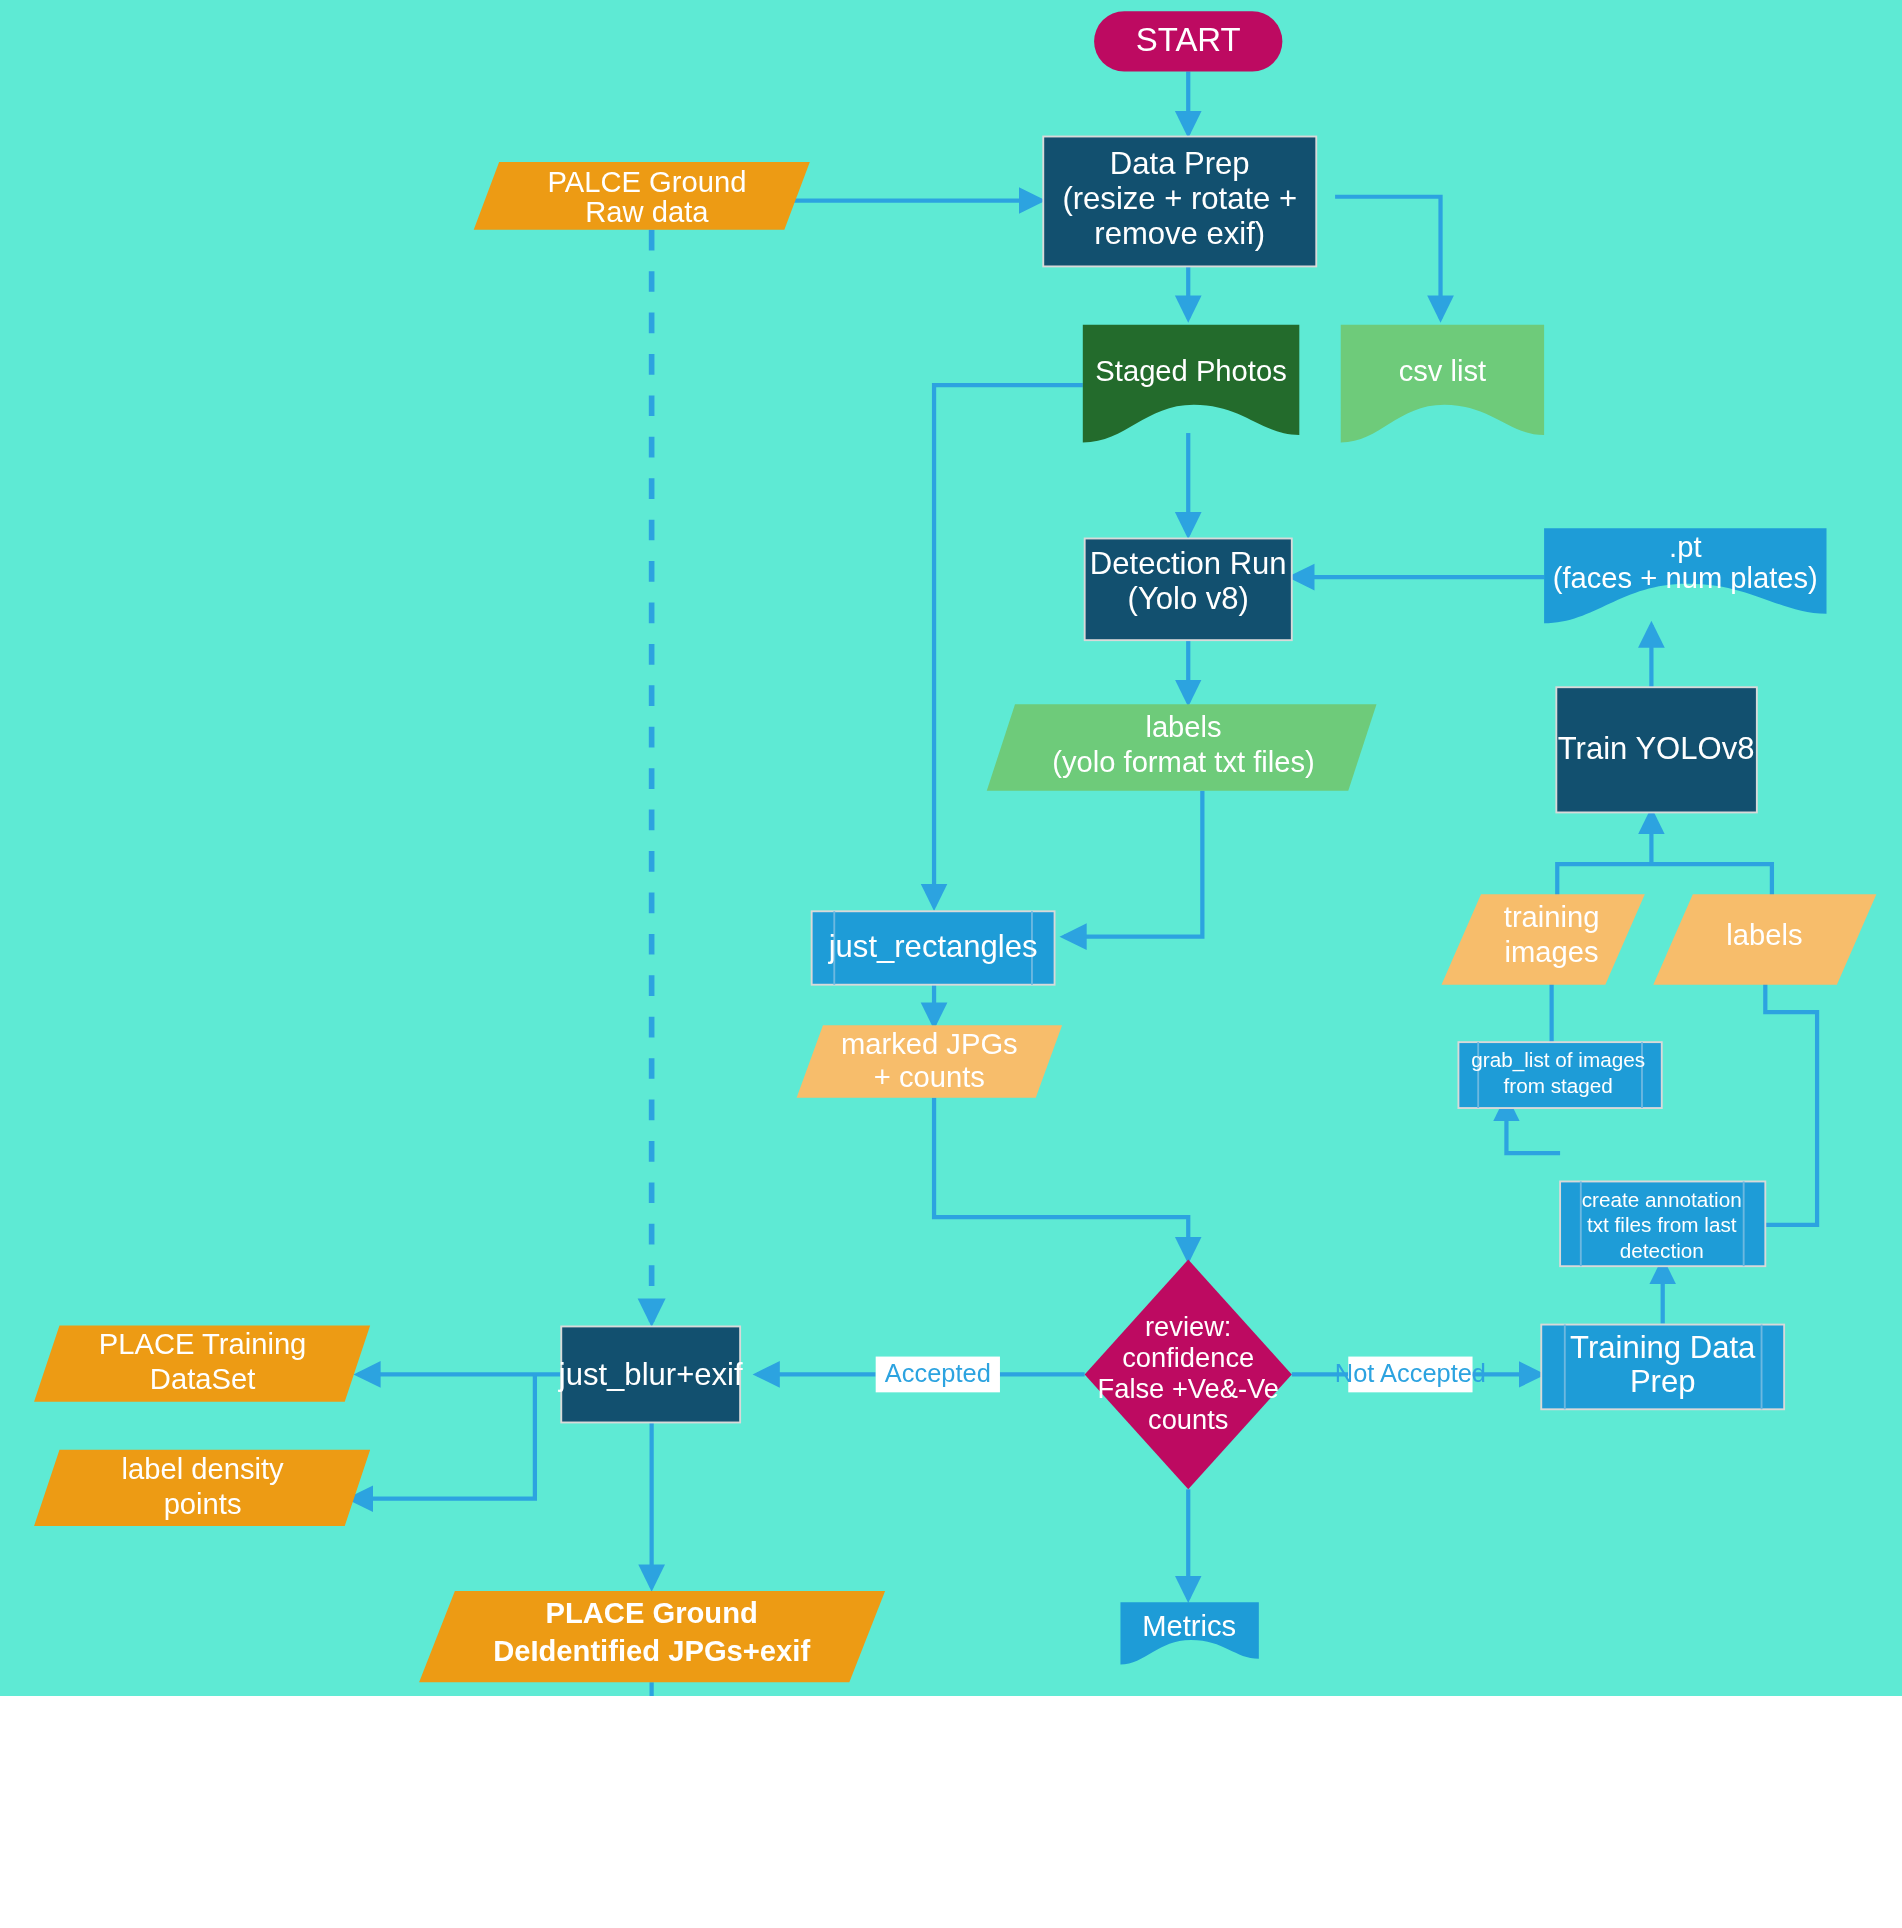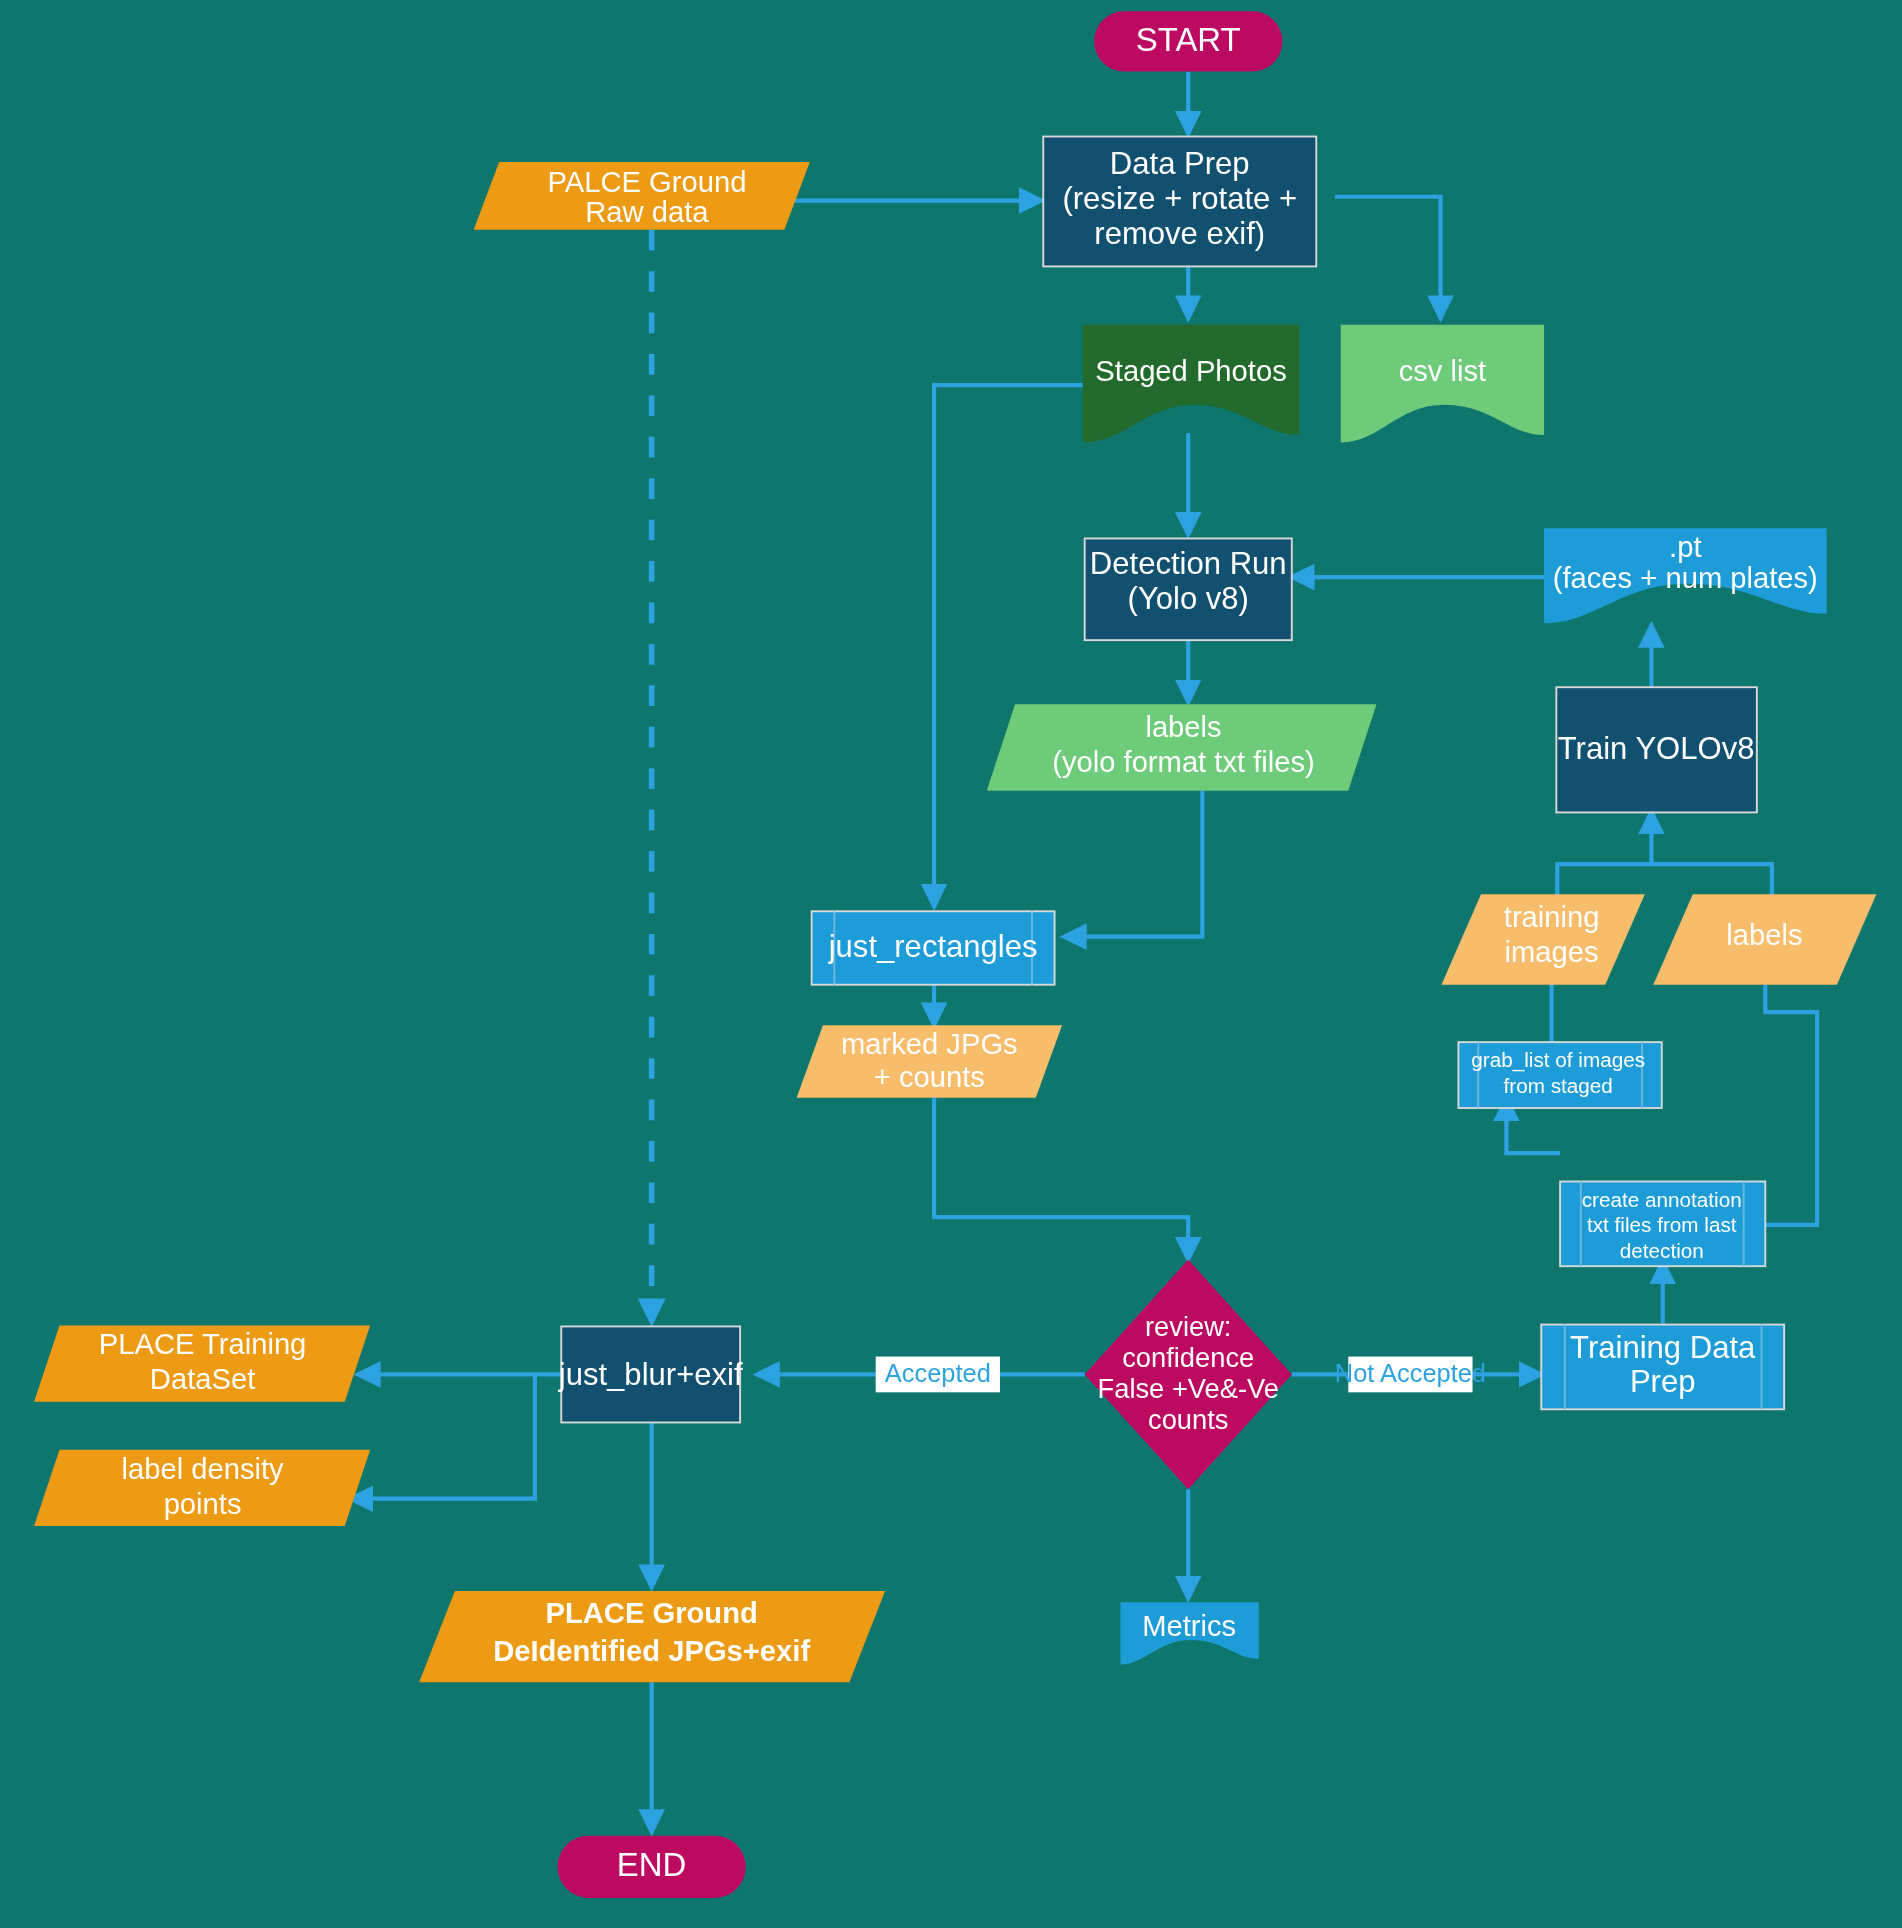--- a/index.html
+++ b/index.html
@@ -3,22 +3,22 @@
 <meta charset="utf-8">
 <style>
   html, body {
     margin: 0;
     padding: 0;
     background: #ffffff;
   }
   #canvas-wrap {
     position: relative;
     width: 1902px;
-    height: 1928px;
-    background: #0f766e;
+    height: 1696px;
+    background: #5eead4;
     overflow: hidden;
   }
   svg#flow {
     position: absolute;
     inset: 0;
     width: 1902px;
     height: 1928px;
     display: block;
   }
   .node-label {

